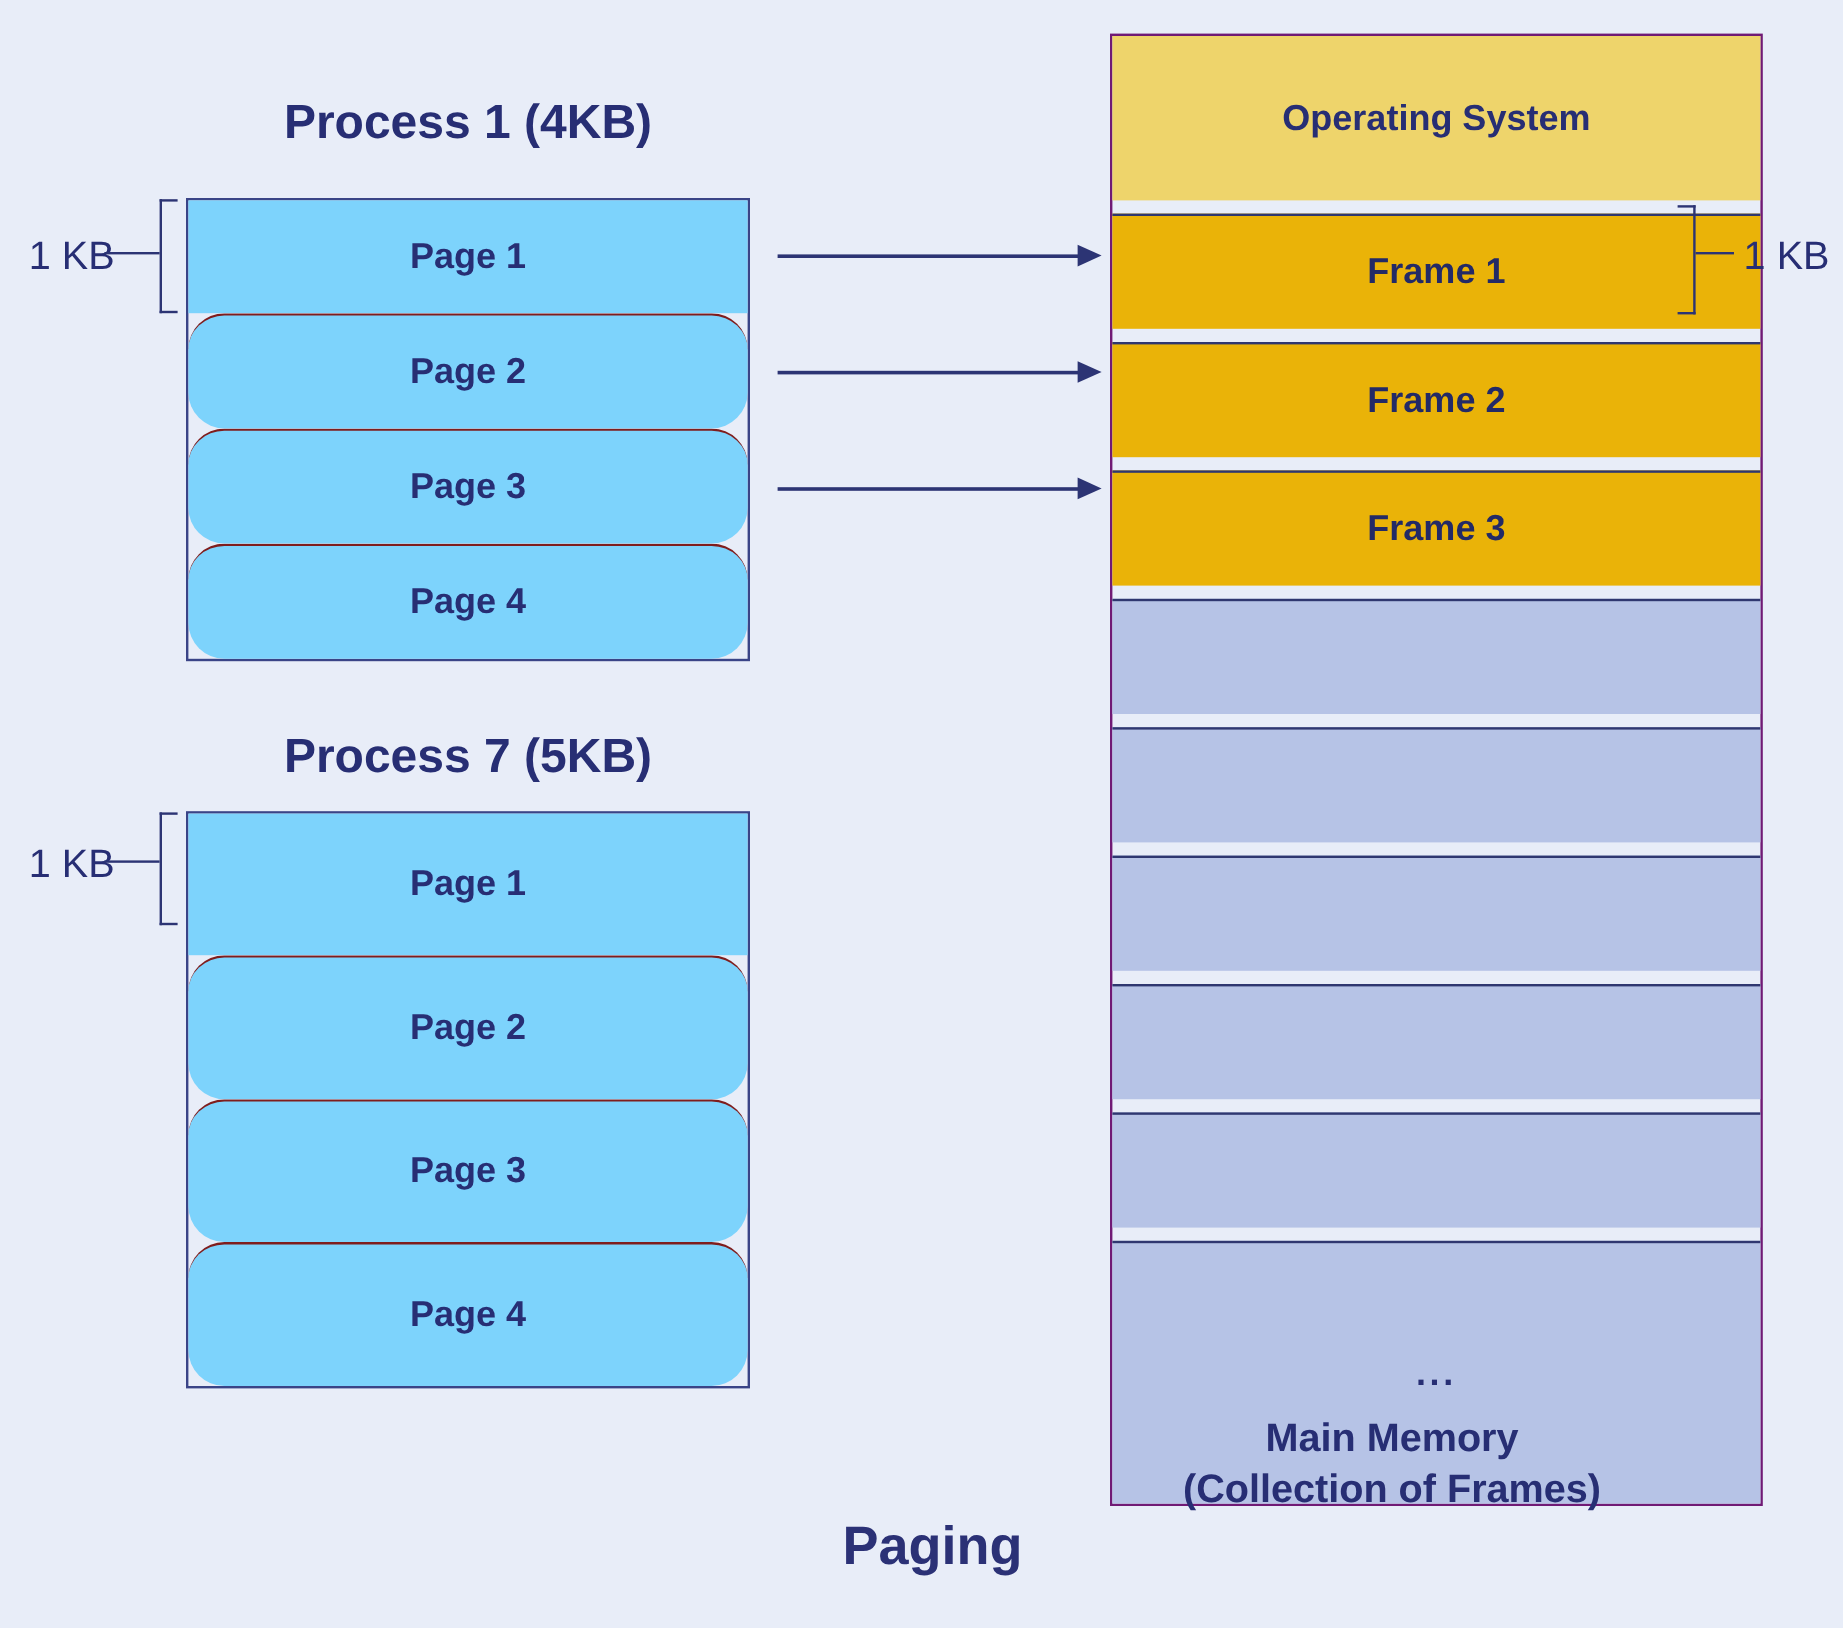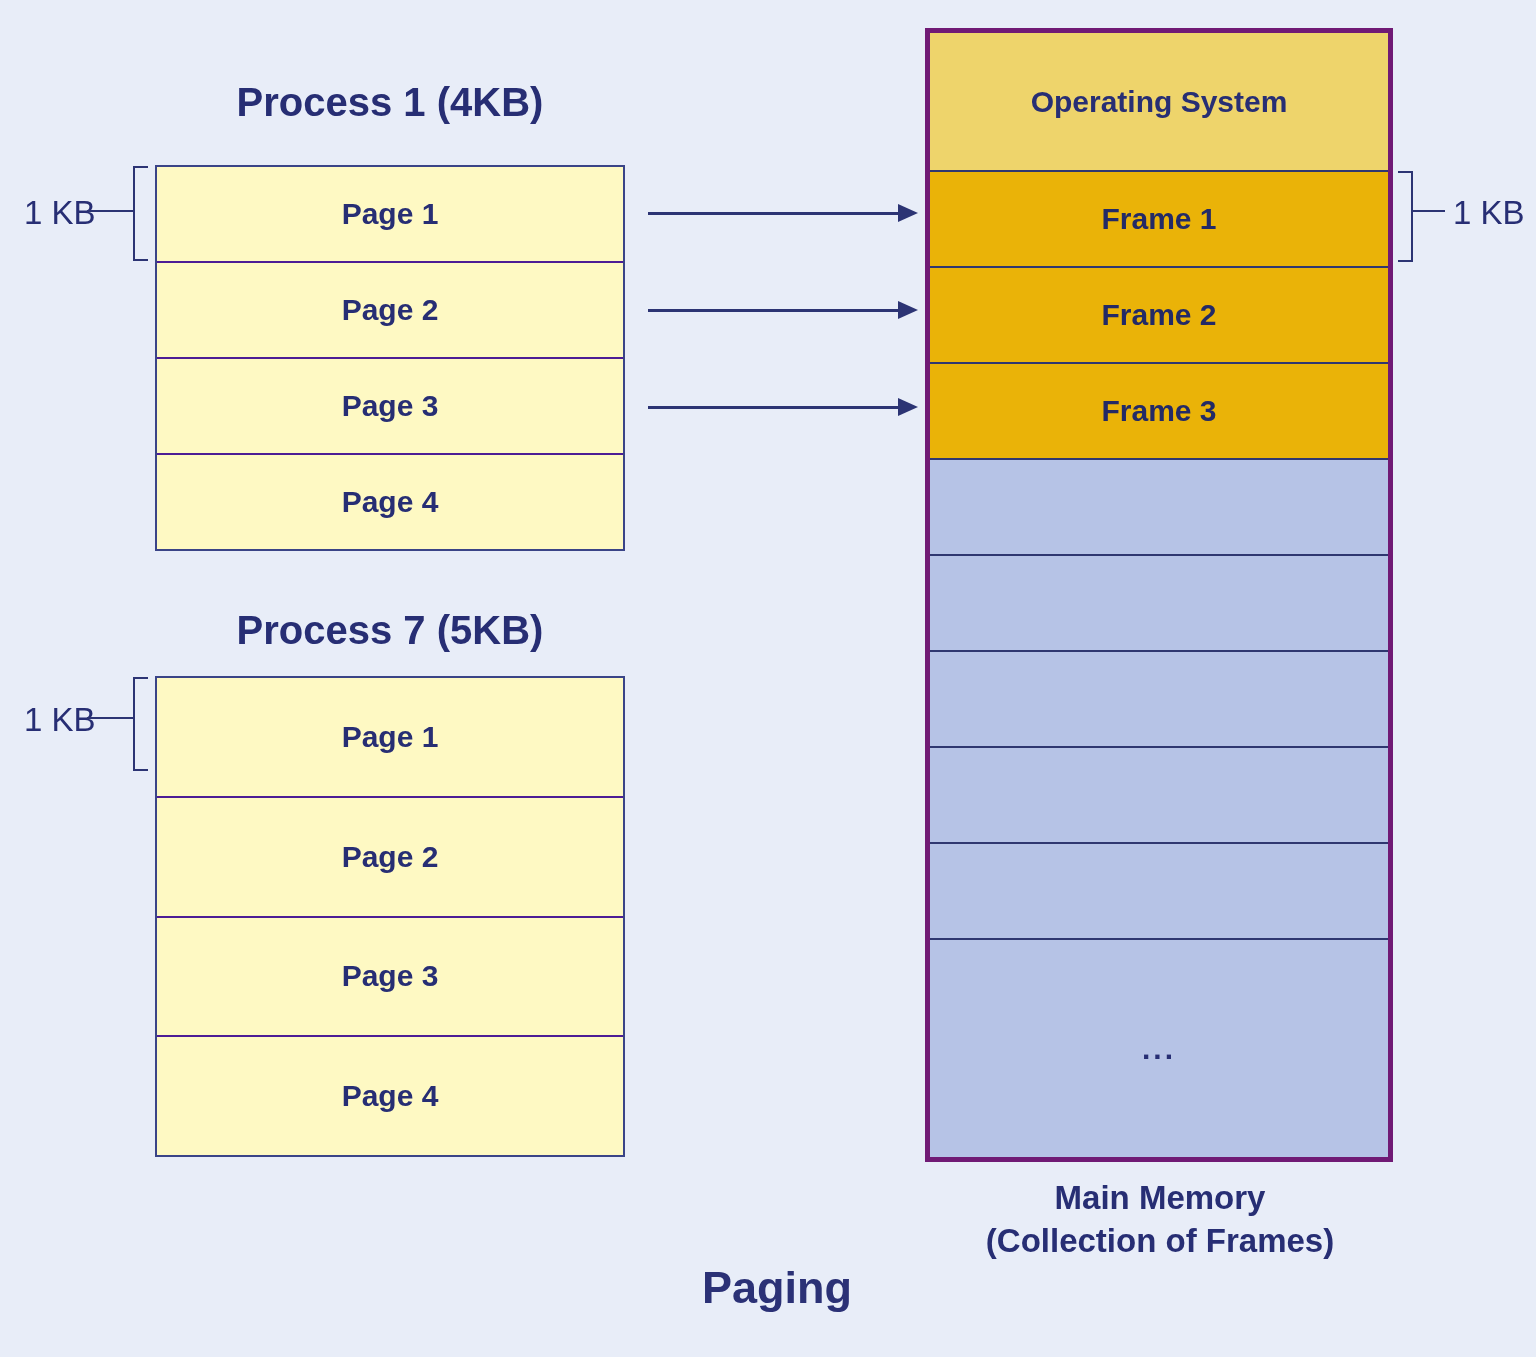--- a/index.html
+++ b/index.html
@@ -16,30 +16,31 @@
   }
   .stack{
     position:absolute;left:155px;width:470px;
     border:2px solid #3a4487;
     display:flex;flex-direction:column;
     box-sizing:border-box;
   }
   .cell{
     flex:1;
     display:flex;align-items:center;justify-content:center;
-    background:#fef9c3;
+    background:#7dd3fc;
     font-weight:bold;font-size:30px;color:#272e74;
     box-sizing:border-box;
   }
-  .cell + .cell{border-top:2px solid #4c1d95;}
+  .cell + .cell{border-top:2px solid #7f1d1d;border-radius:30px;}
   .mm-stack{
-    position:absolute;left:925px;top:28px;width:468px;
-    border:5px solid #701a75;
+    position:absolute;left:925px;top:28px;width:544px;
+    border:2px solid #701a75;
     display:flex;flex-direction:column;
     box-sizing:border-box;
+    gap:11px;
   }
   .mm-cell{
     display:flex;align-items:center;justify-content:center;
     font-weight:bold;font-size:30px;color:#272e74;
     box-sizing:border-box;
   }
   .mm-cell + .mm-cell{border-top:2px solid #2f3770;}
   .os{height:137px;background:#eed46b;}
   .frame{height:96px;background:#eab308;color:#232a66;}
   .empty{height:96px;background:#b6c3e6;}

